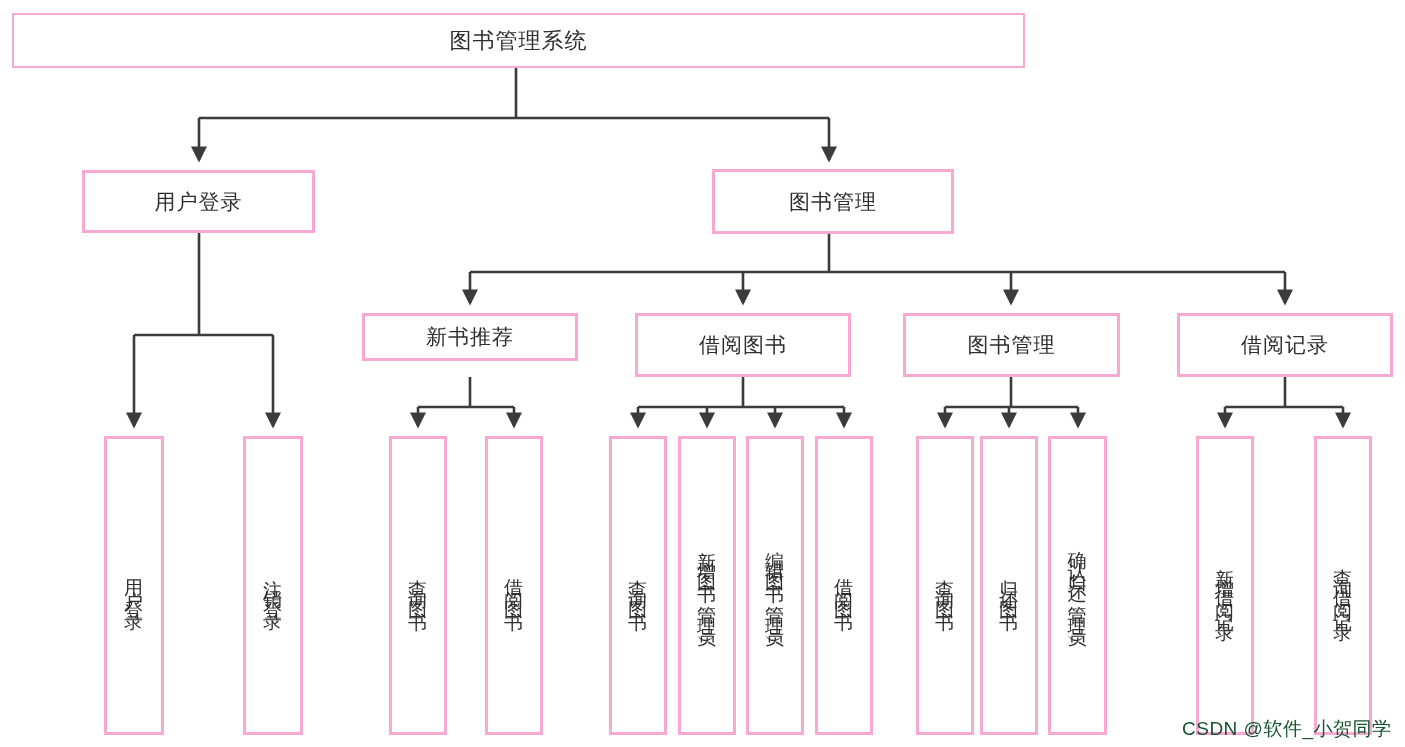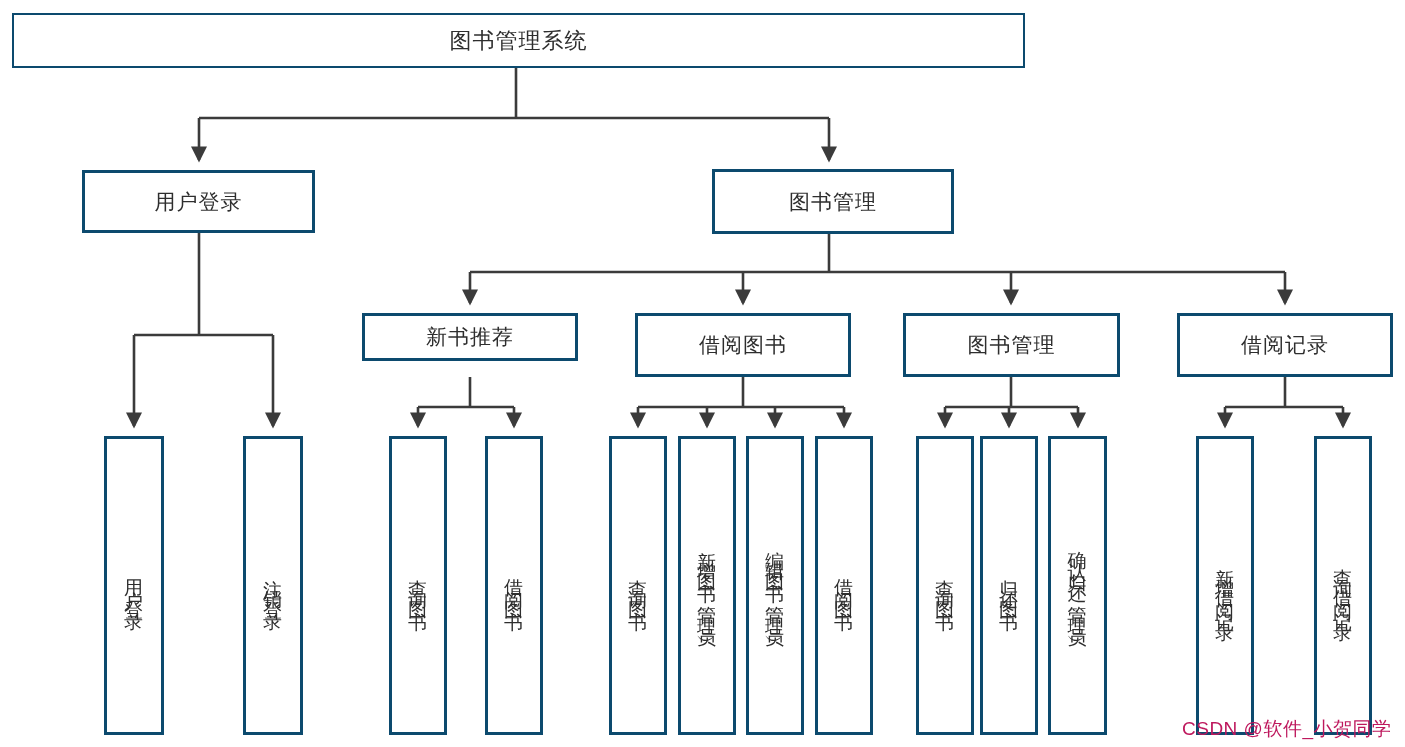--- a/index.html
+++ b/index.html
@@ -18,21 +18,21 @@
   .connectors {
     position: absolute;
     left: 0;
     top: 0;
     z-index: 1;
   }
   .node {
     position: absolute;
     box-sizing: border-box;
     background: #ffffff;
-    border: 3px solid #0c4a6e;
+    border: 3px solid #f9a8d4;
     display: flex;
     align-items: center;
     justify-content: center;
     color: #2e2e2e;
     z-index: 2;
   }
   .node.h {
     font-size: 21px;
     letter-spacing: 1px;
   }
@@ -48,21 +48,21 @@
     text-orientation: mixed;
     letter-spacing: 11px;
     line-height: 1;
     white-space: nowrap;
   }
   .watermark {
     position: absolute;
     left: 1182px;
     top: 716px;
     font-size: 19px;
-    color: #be185d;
+    color: #14532d;
     z-index: 3;
     white-space: nowrap;
     letter-spacing: 0.5px;
   }
 </style>
 </head>
 <body>
 
 <div class="diagram">
 

